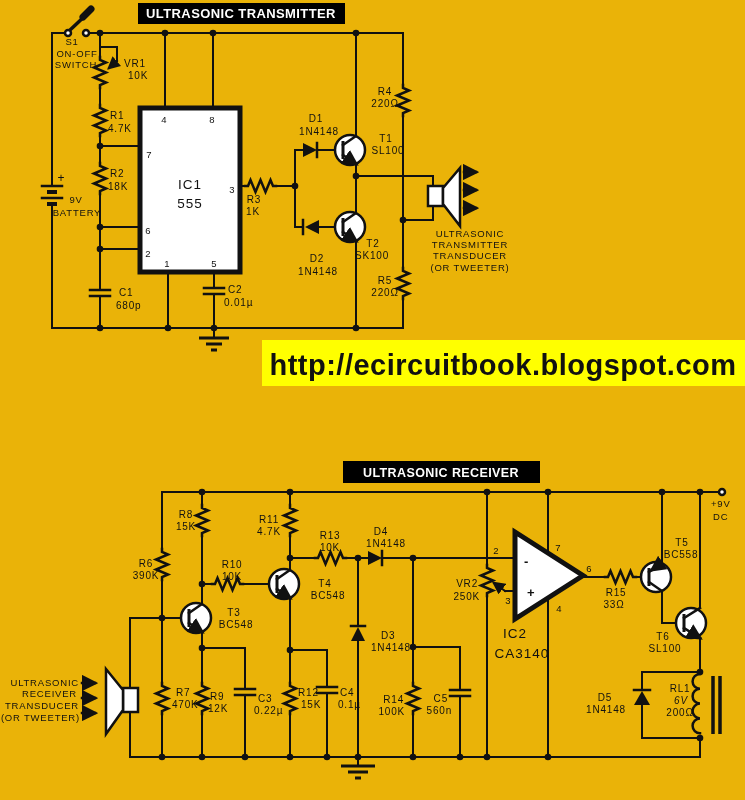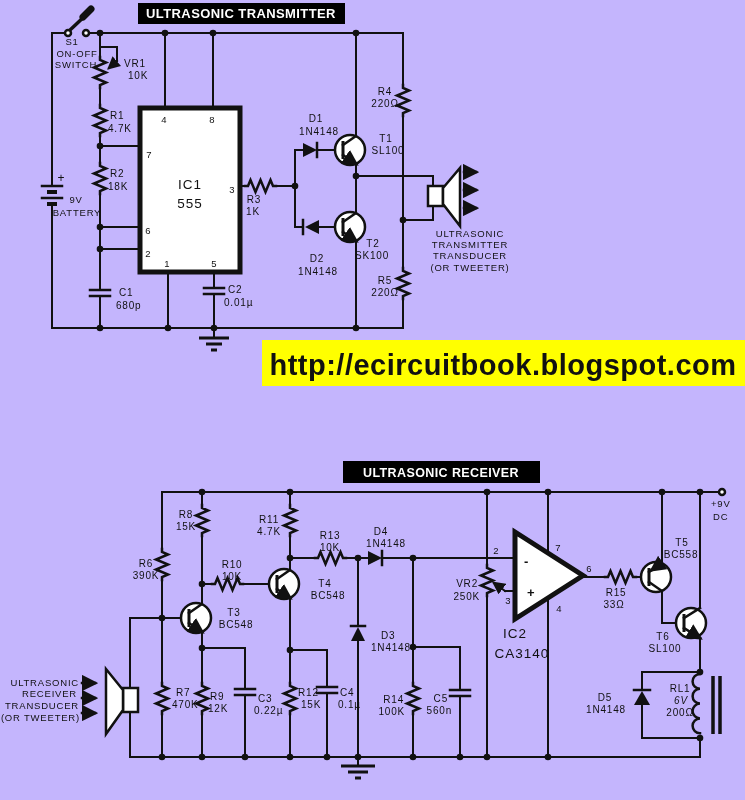--- a/index.html
+++ b/index.html
@@ -1,16 +1,16 @@
 <!DOCTYPE html>
 <html><head>
 <meta charset="utf-8">
 <style>
   html,body{margin:0;padding:0;background:#fff;}
-  .stage{width:745px;height:800px;position:relative;background:#c4b5fd;}
+  .stage{width:745px;height:800px;position:relative;background:#eab308;}
   svg{display:block;}
   .w{stroke:#111;fill:none;stroke-width:2;stroke-linecap:square;}
   .c{stroke:#111;fill:none;stroke-width:2.5;stroke-linecap:square;}
   .cw{stroke:#111;fill:#fff;stroke-width:2.5;}
   .bar{stroke:#111;fill:none;stroke-width:3;stroke-linecap:butt;}
   .fill{fill:#111;stroke:none;}
   .dot{fill:#111;stroke:none;}
   .icbox{fill:#fff;stroke:#111;stroke-width:5;}
   text{font-family:"Liberation Sans","DejaVu Sans",sans-serif;fill:#111;}
   .lbl{font-size:10px;letter-spacing:0.8px;}

